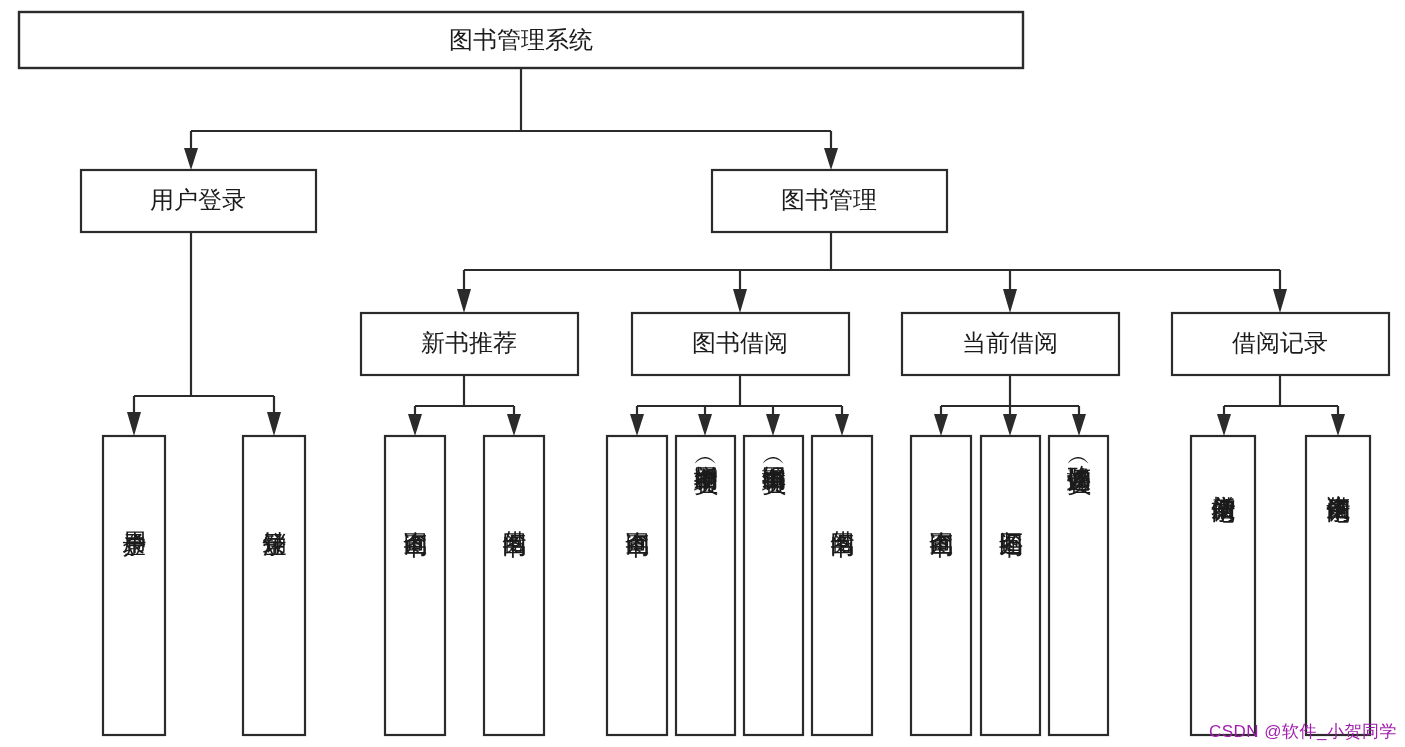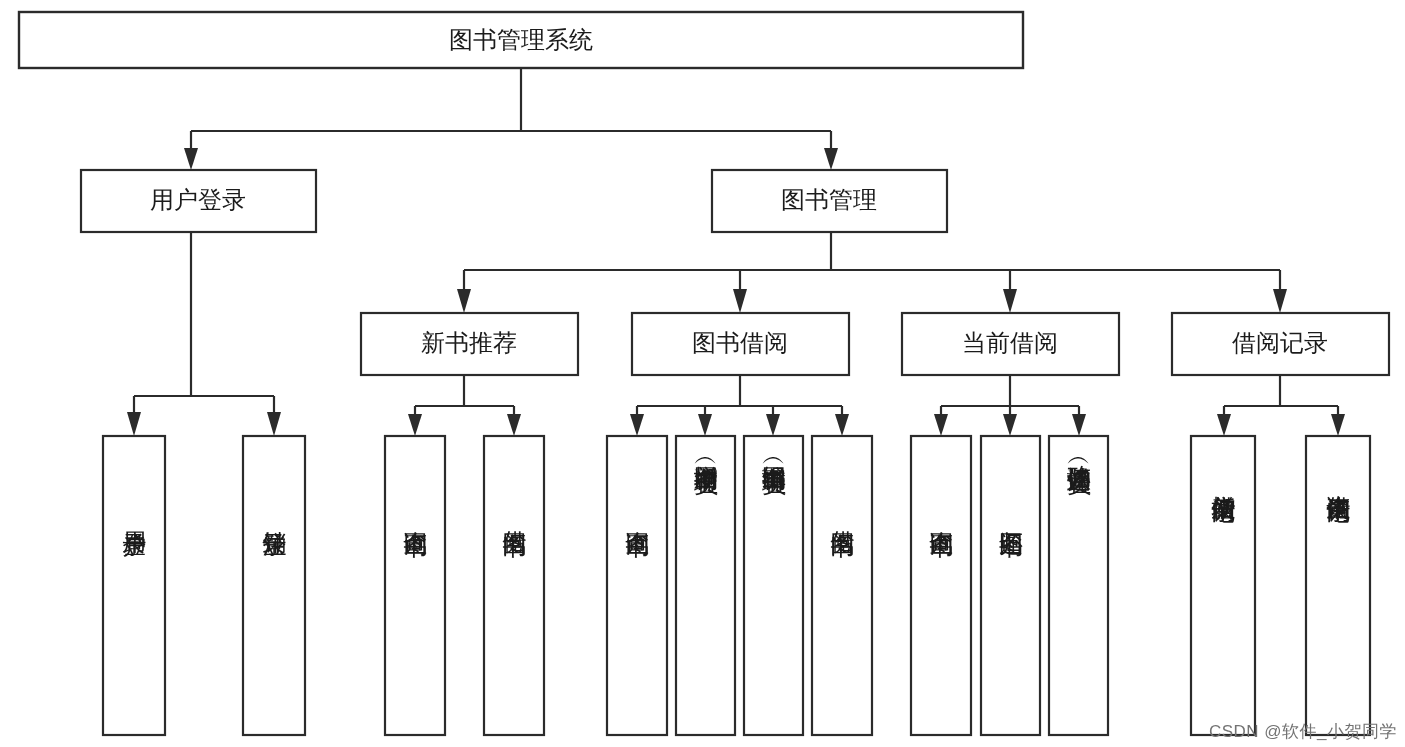--- a/index.html
+++ b/index.html
@@ -54,21 +54,21 @@
     font-size: 24px;
     text-anchor: middle;
     dominant-baseline: middle;
   }
   .watermark {
     position: absolute;
     right: 8px;
     bottom: 4px;
     font-family: "Liberation Sans", "DejaVu Sans", sans-serif;
     font-size: 17px;
-    color: #737373;
+    color: #a21caf;
     letter-spacing: 0.5px;
     white-space: nowrap;
     user-select: none;
   }
   .vlabel-wrap {
     position: absolute;
     display: flex;
     align-items: flex-start;
     justify-content: center;
     pointer-events: none;

